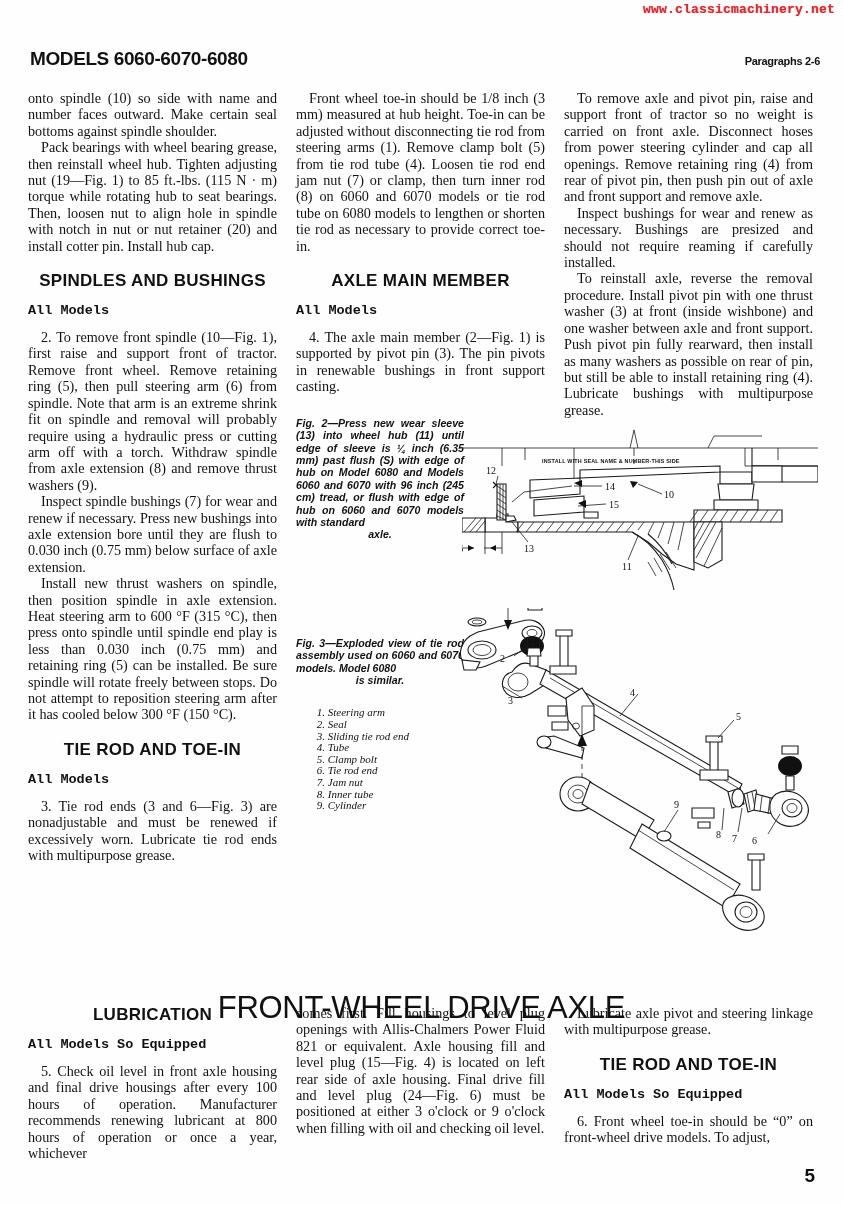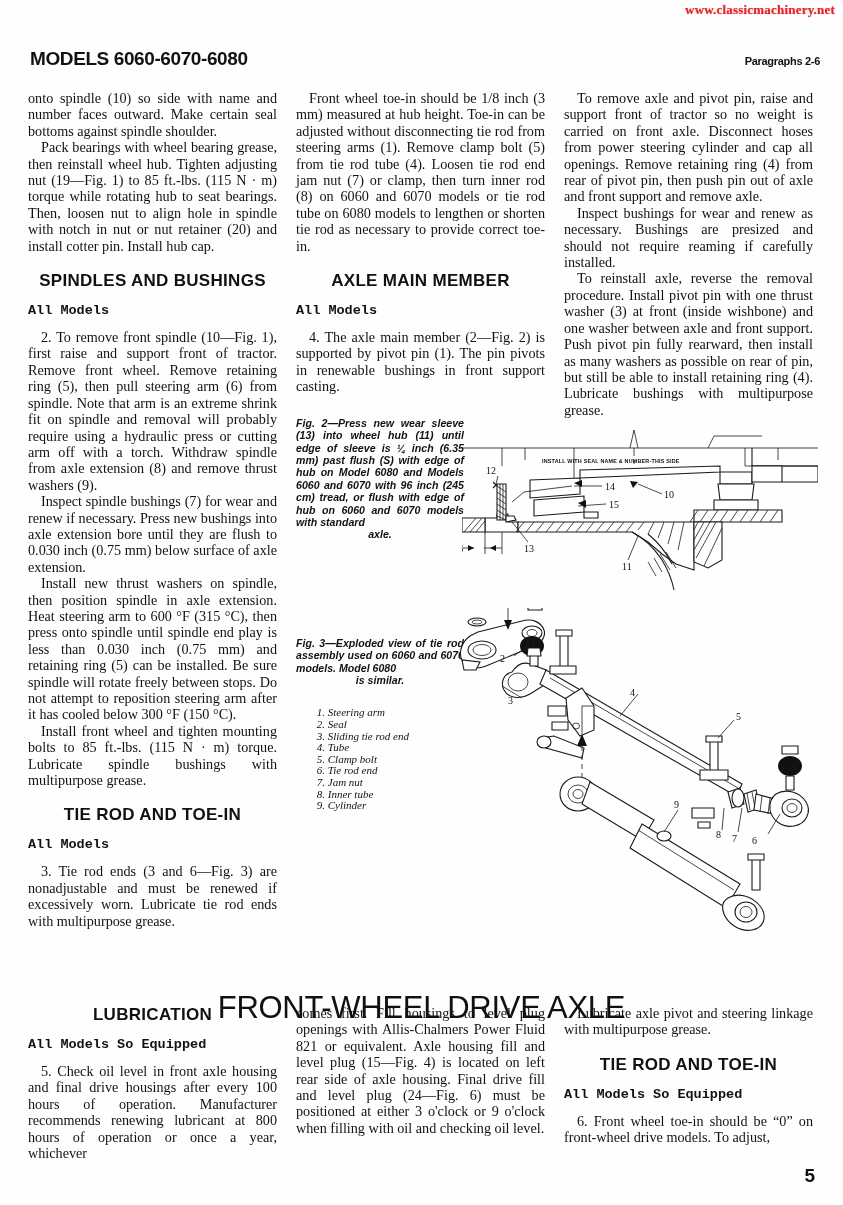--- a/index.html
+++ b/index.html
@@ -8,21 +8,21 @@
     font-family:"Liberation Serif", serif;
     color:#111;
     position:relative;
     overflow:hidden;
   }
   .page{position:relative;width:843px;height:1205px;background:#fefefe;}
 
   
   .watermark{
     position:absolute;top:2px;right:8px;
-    font-family:Liberation Serif, serif;
+    font-family:Liberation Mono, monospace;
     font-weight:bold;font-size:13px;letter-spacing:.2px;
     color:#e4141b;
     opacity:.92;
     text-shadow:0 0 1px rgba(228,20,27,.7);
   }
 
   
   .runhead{
     position:absolute;left:30px;right:23px;top:48px;
     display:flex;justify-content:space-between;align-items:baseline;
@@ -127,31 +127,30 @@
   <div class="cols">
 
     <div class="col">
       <p class="noind">onto spindle (10) so side with name and number faces outward. Make certain seal bottoms against spindle shoulder.</p>
       <p>Pack bearings with wheel bearing grease, then reinstall wheel hub. Tighten adjusting nut (19—Fig. 1) to 85 ft.-lbs. (115 N · m) torque while rotating hub to seat bearings. Then, loosen nut to align hole in spindle with notch in nut or nut retainer (20) and install cotter pin. Install hub cap.</p>
       <h2 class="sect">SPINDLES AND BUSHINGS</h2>
       <h3 class="sub">All Models</h3>
       <p>2. To remove front spindle (10—Fig. 1), first raise and support front of tractor. Remove front wheel. Remove retaining ring (5), then pull steering arm (6) from spindle. Note that arm is an extreme shrink fit on spindle and removal will probably require using a hydraulic press or cutting arm off with a torch. Withdraw spindle from axle extension (8) and remove thrust washers (9).</p>
       <p>Inspect spindle bushings (7) for wear and renew if necessary. Press new bushings into axle extension bore until they are flush to 0.030 inch (0.75 mm) below surface of axle extension.</p>
       <p>Install new thrust washers on spindle, then position spindle in axle extension. Heat steering arm to 600 °F (315 °C), then press onto spindle until spindle end play is less than 0.030 inch (0.75 mm) and retaining ring (5) can be installed. Be sure spindle will rotate freely between stops. Do not attempt to reposition steering arm after it has cooled below 300 °F (150 °C).</p>
-      <p>Install front wheel and tighten mounting bolts to 85 ft.-lbs. (115 N · m) torque. Lubricate spindle bushings with multipurpose grease.</p>
       <h2 class="sect">TIE ROD AND TOE-IN</h2>
       <h3 class="sub">All Models</h3>
       <p>3. Tie rod ends (3 and 6—Fig. 3) are nonadjustable and must be renewed if excessively worn. Lubricate tie rod ends with multipurpose grease.</p>
     </div>
 
     <div class="col">
       <p>Front wheel toe-in should be 1/8 inch (3 mm) measured at hub height. Toe-in can be adjusted without disconnecting tie rod from steering arms (1). Remove clamp bolt (5) from tie rod tube (4). Loosen tie rod end jam nut (7) or clamp, then turn inner rod (8) on 6060 and 6070 models or tie rod tube on 6080 models to lengthen or shorten tie rod as necessary to provide correct toe-in.</p>
       <h2 class="sect">AXLE MAIN MEMBER</h2>
       <h3 class="sub">All Models</h3>
-      <p>4. The axle main member (2—Fig. 2) is supported by pivot pin (1). The pin pivots in renewable bushings in front support casting.</p>
+      <p>4. The axle main member (2—Fig. 1) is supported by pivot pin (3). The pin pivots in renewable bushings in front support casting.</p>
 
       <div style="height:22px"></div>
       <div class="figcap" style="width:168px">
         <span>Fig. 2—Press new wear sleeve (13) into wheel hub (11) until edge of sleeve is ¼ inch (6.35 mm) past flush (S) with edge of hub on Model 6080 and Models 6060 and 6070 with 96 inch (245 cm) tread, or flush with edge of hub on 6060 and 6070 models with standard</span>
         <span class="last">axle.</span>
       </div>
 
       <div style="height:96px"></div>
       <div class="figcap" style="width:168px">
         <span>Fig. 3—Exploded view of tie rod assembly used on 6060 and 6070 models. Model 6080</span>

